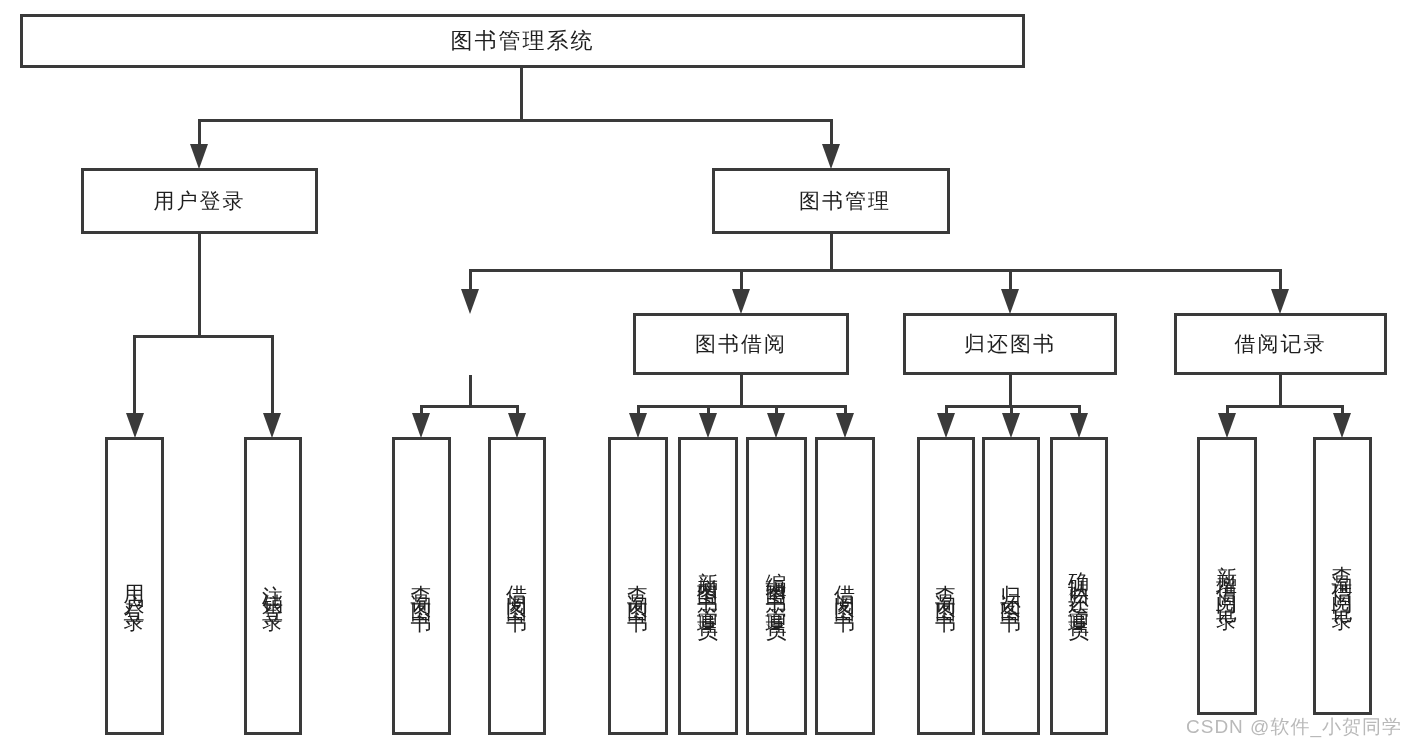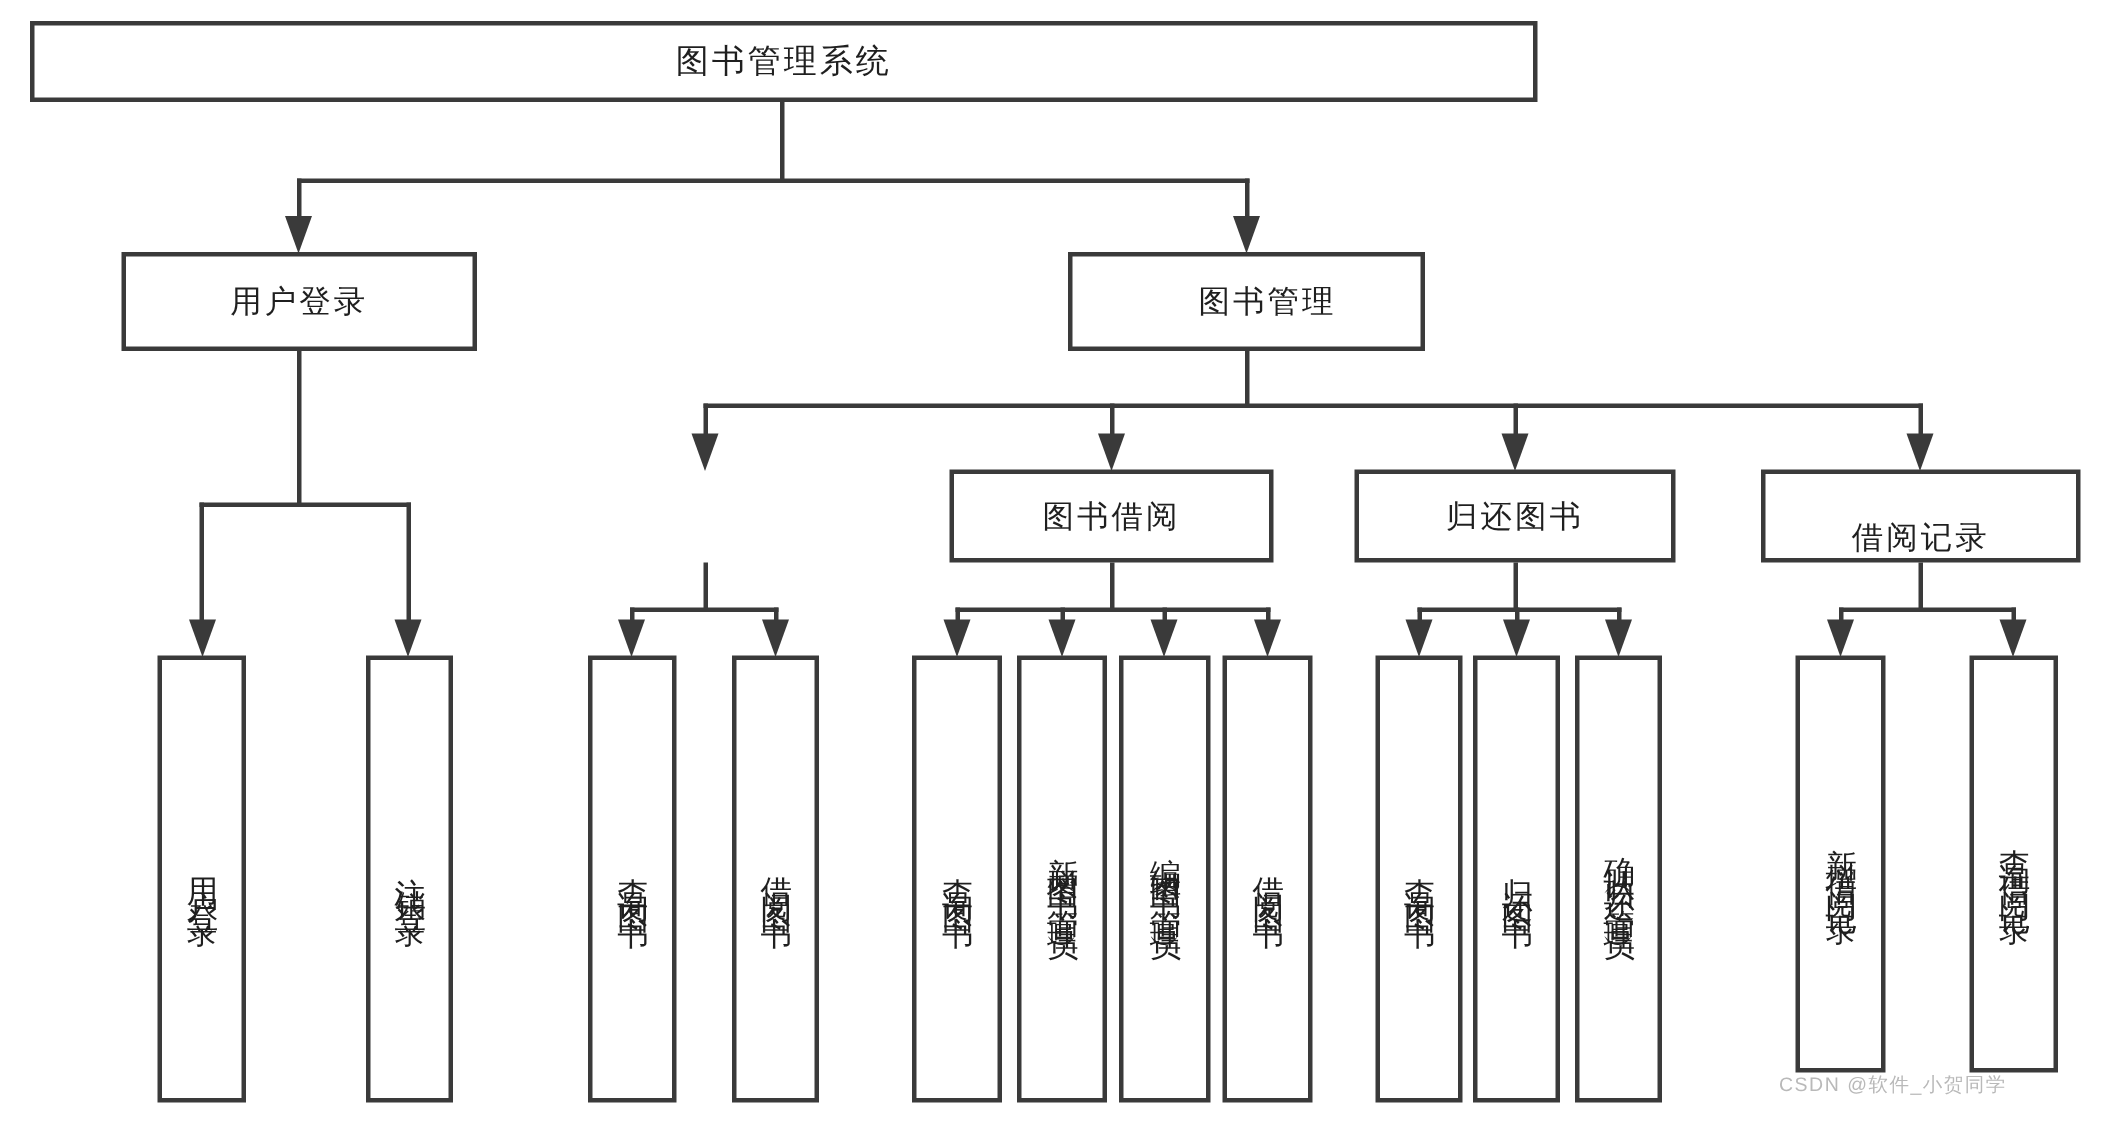--- a/index.html
+++ b/index.html
@@ -29,21 +29,21 @@
   .vl{position:absolute;width:3px;background:var(--line);}
   .hl{position:absolute;height:3px;background:var(--line);}
   .ar{
     position:absolute;width:0;height:0;
     border-left:9px solid transparent;
     border-right:9px solid transparent;
     border-top:25px solid var(--line);
   }
   .watermark{
     position:absolute;left:1186px;top:714px;
-    color:var(--wm);font-size:13px;letter-spacing:1px;white-space:nowrap;
+    color:var(--wm);font-size:19px;letter-spacing:1px;white-space:nowrap;
   }
 </style>
 </head>
 <body>
 
 <div class="canvas">
 
   <div class="box root-box" style="left:20px;top:14px;width:1005px;height:54px;">
     <span>图书管理系统</span>
   </div>
@@ -54,21 +54,21 @@
   <div class="box h-box" style="left:712px;top:168px;width:238px;height:66px;padding-left:28px;">
     <span>图书管理</span>
   </div>
 
   <div class="box h-box" style="left:633px;top:313px;width:216px;height:62px;">
     <span>图书借阅</span>
   </div>
   <div class="box h-box" style="left:903px;top:313px;width:214px;height:62px;">
     <span>归还图书</span>
   </div>
-  <div class="box h-box" style="left:1174px;top:313px;width:213px;height:62px;align-items:flex-end;">
+  <div class="box h-box" style="left:1174px;top:313px;width:213px;height:62px;">
     <span>借阅记录</span>
   </div>
 
   <div class="box v-box" style="left:105px;top:437px;width:59px;height:298px;">
     <span>用户登录</span>
   </div>
   <div class="box v-box" style="left:244px;top:437px;width:58px;height:298px;">
     <span>注销登录</span>
   </div>
 

